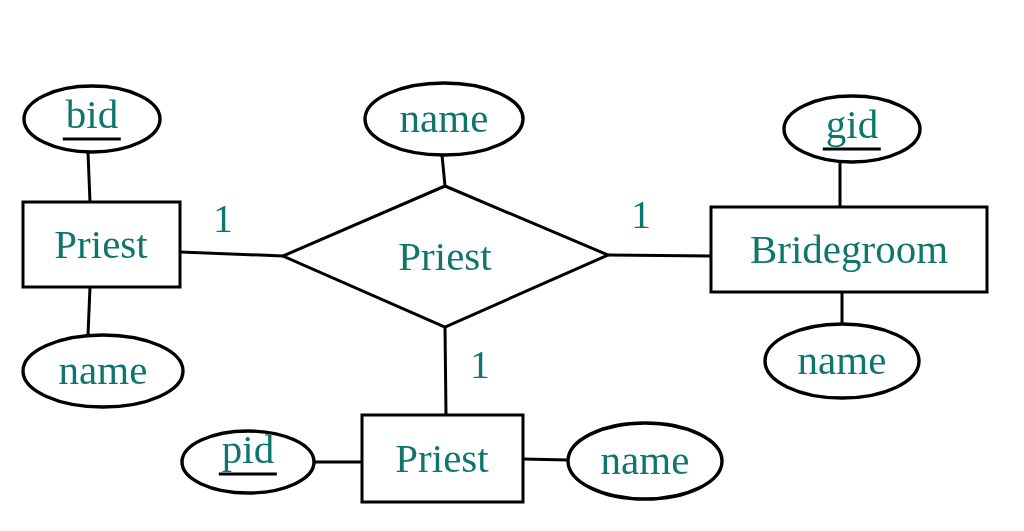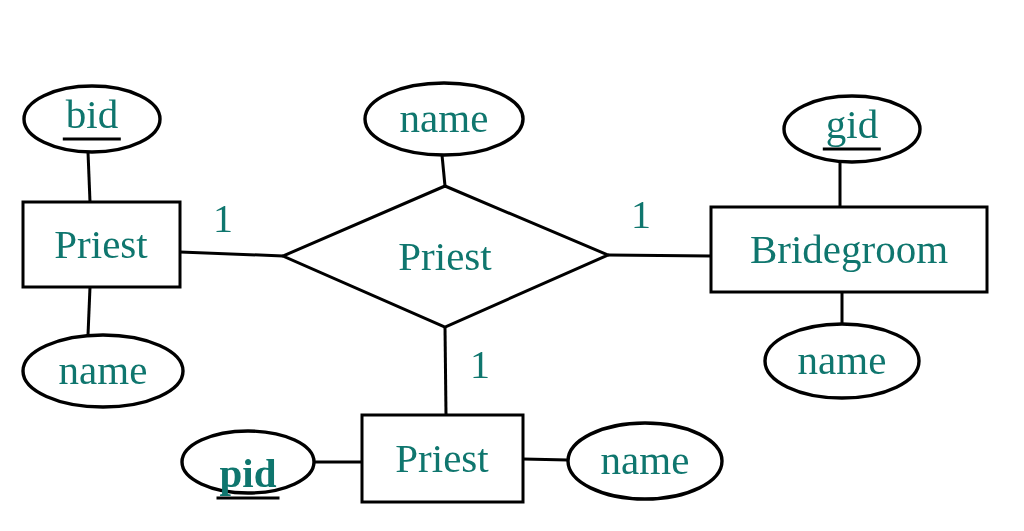--- a/index.html
+++ b/index.html
@@ -80,21 +80,21 @@
     <ellipse class="shape ellipse-shape" cx="842" cy="361" rx="77" ry="37"></ellipse>
     <ellipse class="shape ellipse-shape" cx="248" cy="462" rx="66" ry="31"></ellipse>
     <ellipse class="shape ellipse-shape" cx="645" cy="461" rx="77" ry="38"></ellipse>
   </svg>
 
   <div class="lbl key" style="left:92px;  top:117px;"><span>bid</span></div>
   <div class="lbl" style="left:444px; top:118px;"><span>name</span></div>
   <div class="lbl key" style="left:852px; top:127px;"><span>gid</span></div>
   <div class="lbl" style="left:103px; top:370px;"><span>name</span></div>
   <div class="lbl" style="left:842px; top:360px;"><span>name</span></div>
-  <div class="lbl key" style="left:248px; top:476px;font-weight:bold;"><span>pid</span></div>
+  <div class="lbl key" style="left:248px; top:452px;"><span>pid</span></div>
   <div class="lbl" style="left:645px; top:460px;"><span>name</span></div>
 
   <div class="lbl" style="left:101px; top:244px;">Priest</div>
   <div class="lbl" style="left:442px; top:458px;">Priest</div>
   <div class="lbl" style="left:849px; top:249px;">Bridegroom</div>
 
   <div class="lbl" style="left:445px; top:256px;">Priest</div>
 
   <div class="lbl card" style="left:223px; top:219px;">1</div>
   <div class="lbl card" style="left:641px; top:215px;">1</div>

